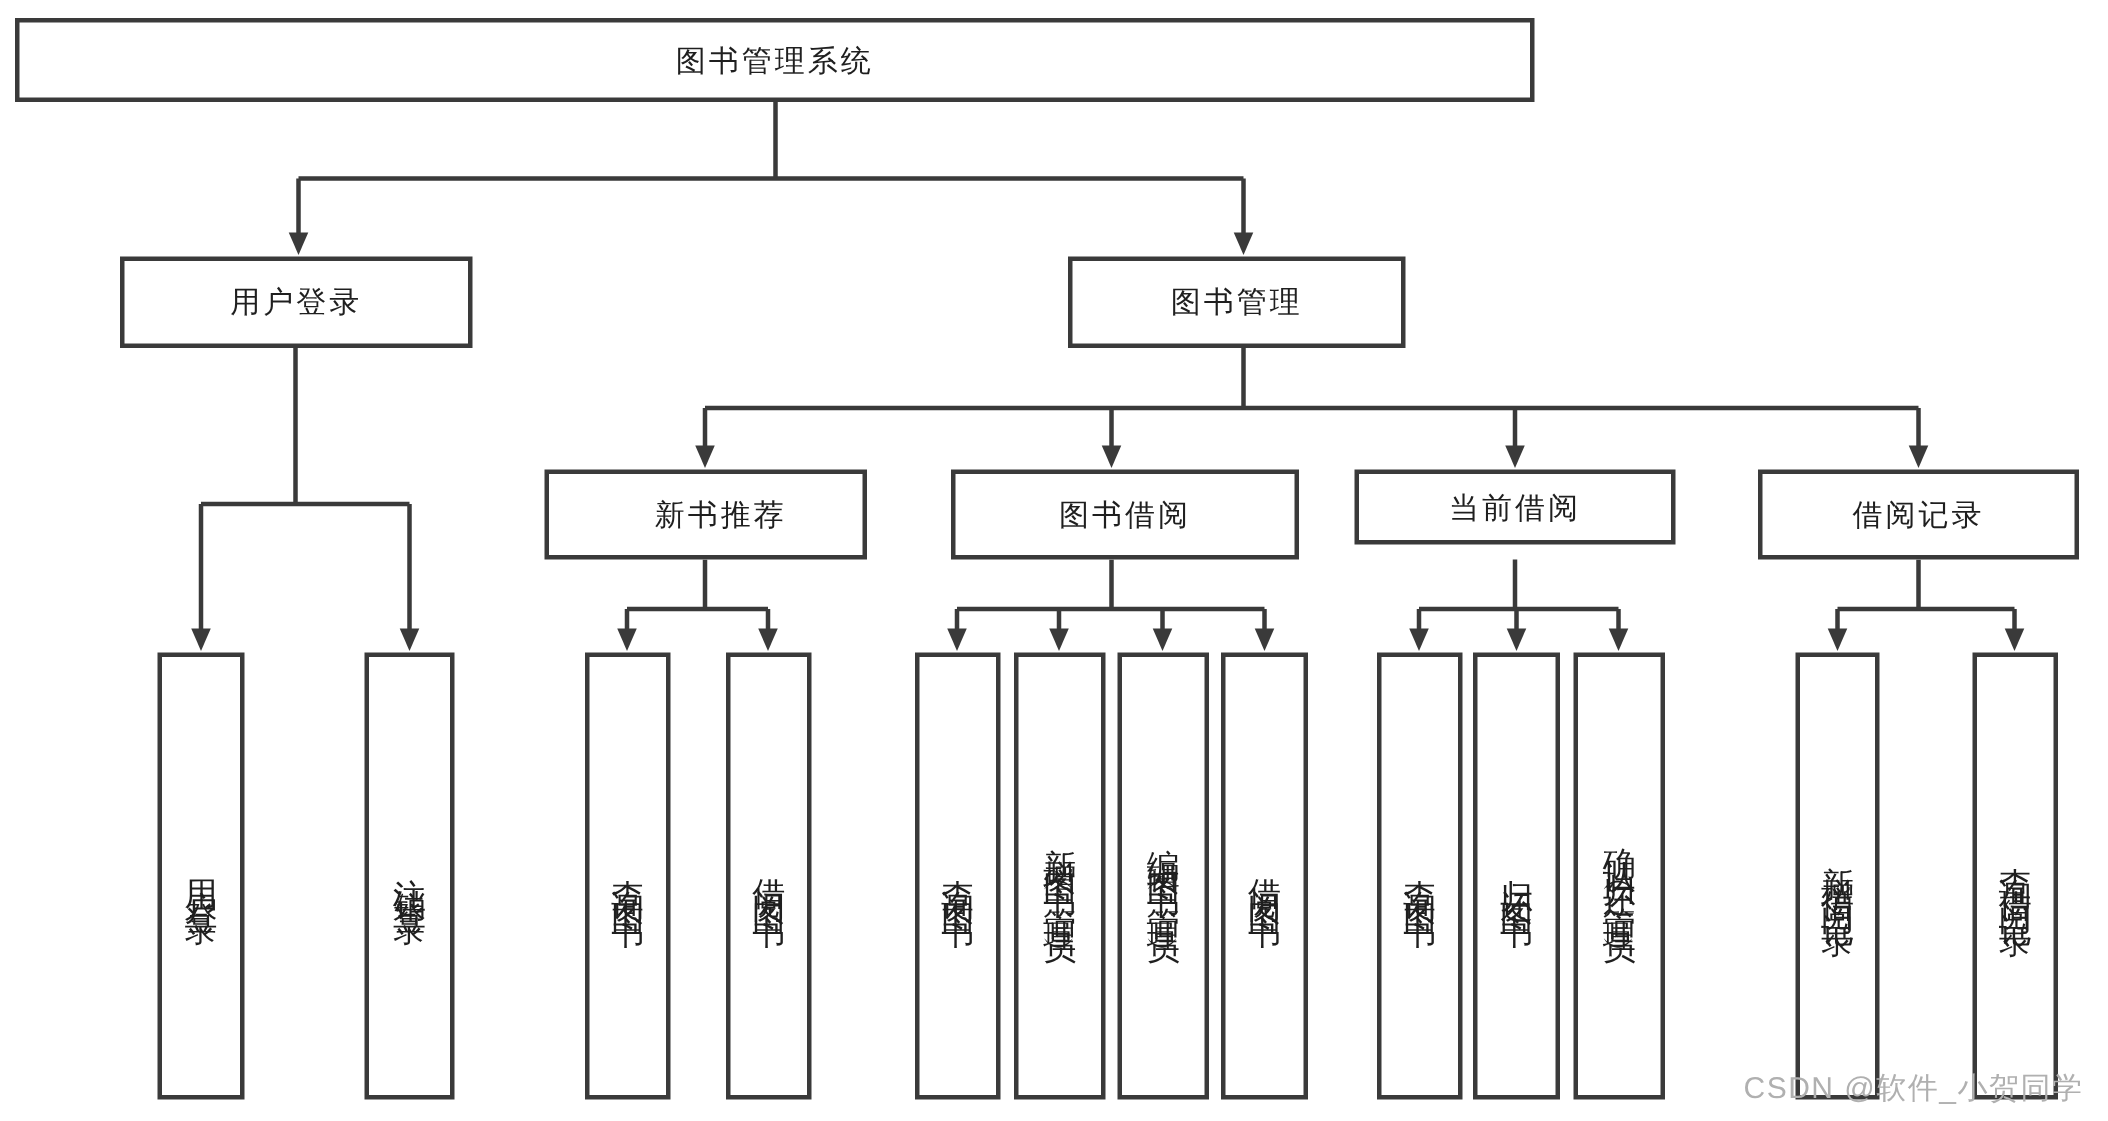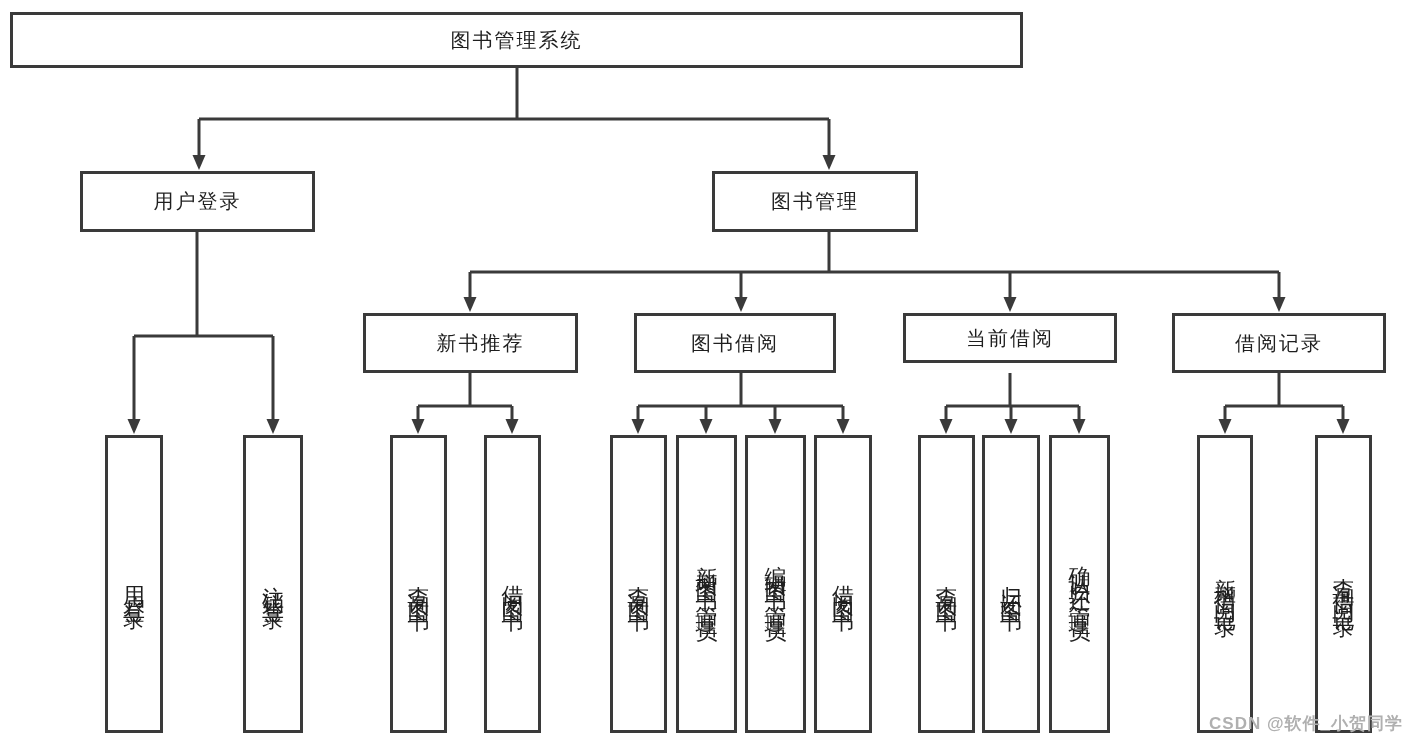--- a/index.html
+++ b/index.html
@@ -52,52 +52,51 @@
     font-size: 22px;
     letter-spacing: 8px;
     line-height: 1;
     white-space: nowrap;
     color: var(--text-color);
   }
 
   
   #n-root        { left: 10px;   top: 12px;  width: 1013px; height: 56px; }
   #n-login       { left: 80px;   top: 171px; width: 235px;  height: 61px; }
-  #n-mgmt        { left: 712px;  top: 171px; width: 206px;  height: 61px; }
+  #n-mgmt        { left: 712px;  top: 171px; width: 225px;  height: 61px; }
 
   #n-recommend   { left: 363px;  top: 313px; width: 215px;  height: 60px; padding-left: 20px; }
-  #n-borrowing   { left: 634px;  top: 313px; width: 202px;  height: 60px; }
+  #n-borrowing   { left: 634px;  top: 313px; width: 232px;  height: 60px; }
   #n-current     { left: 903px;  top: 313px; width: 214px;  height: 50px; }
   #n-records     { left: 1172px; top: 313px; width: 214px;  height: 60px; }
 
   .vbox          { top: 435px; height: 298px; }
   #l-user-login  { left: 105px;  width: 58px; }
   #l-logout      { left: 243px;  width: 60px; }
   #l-rec-query   { left: 390px;  width: 57px; }
   #l-rec-borrow  { left: 484px;  width: 57px; }
   #l-bor-query   { left: 610px;  width: 57px; }
   #l-bor-add     { left: 676px;  width: 61px; }
   #l-bor-edit    { left: 745px;  width: 61px; }
   #l-bor-borrow  { left: 814px;  width: 58px; }
   #l-cur-query   { left: 918px;  width: 57px; }
   #l-cur-return  { left: 982px;  width: 58px; }
   #l-cur-confirm { left: 1049px; width: 61px; }
   #l-recd-add    { left: 1197px; width: 56px; }
   #l-recd-query  { left: 1315px; width: 57px; }
 
   .watermark {
     position: absolute;
-    right: 2px;
+    right: 16px;
     top: 712px;
-    font-size: 17px;
+    font-size: 20px;
     letter-spacing: 1px;
     color: var(--watermark-color);
     z-index: 10;
     white-space: nowrap;
-    font-weight: bold;
   }
 </style>
 </head>
 <body>
 
 <div class="stage">
 
   <svg class="connectors" viewBox="0 0 1405 747" xmlns="http://www.w3.org/2000/svg" aria-hidden="true">
     <g stroke="currentColor" stroke-width="3" fill="none">
 

